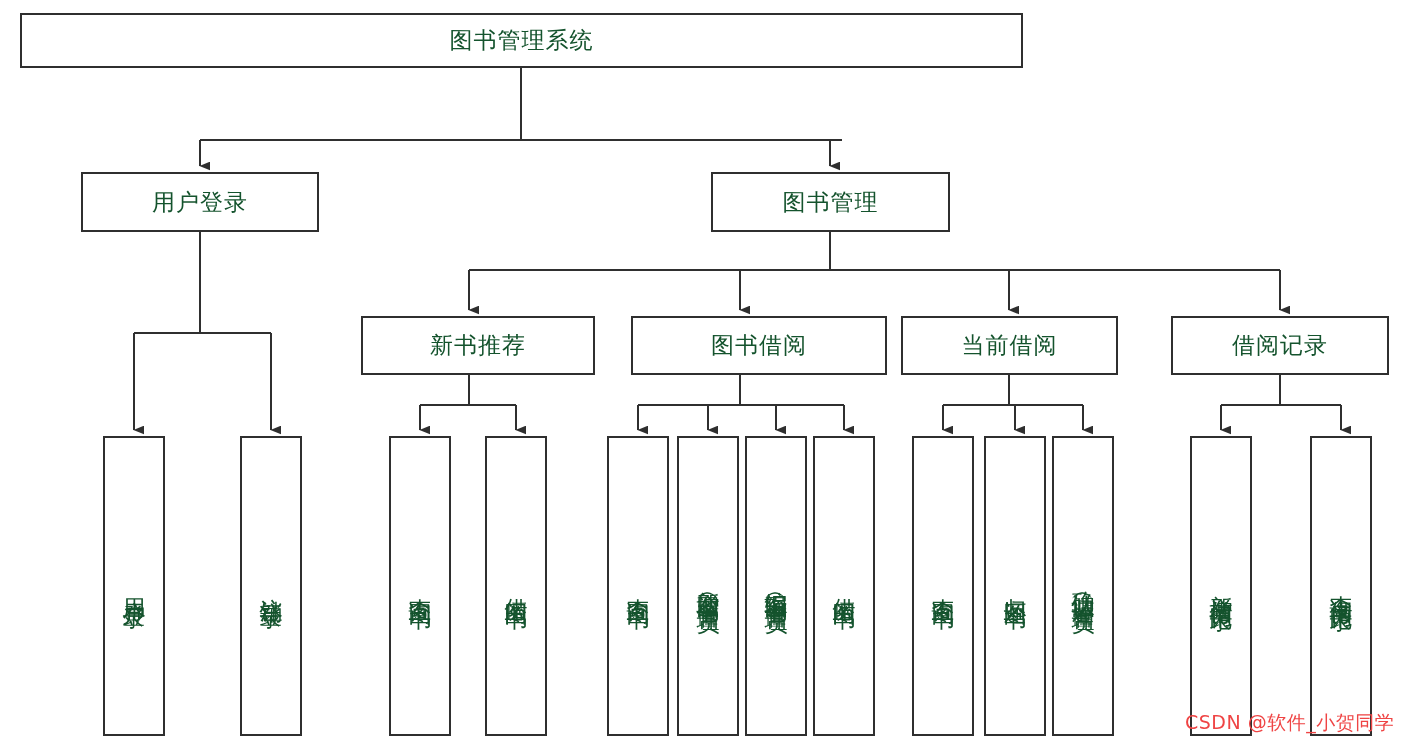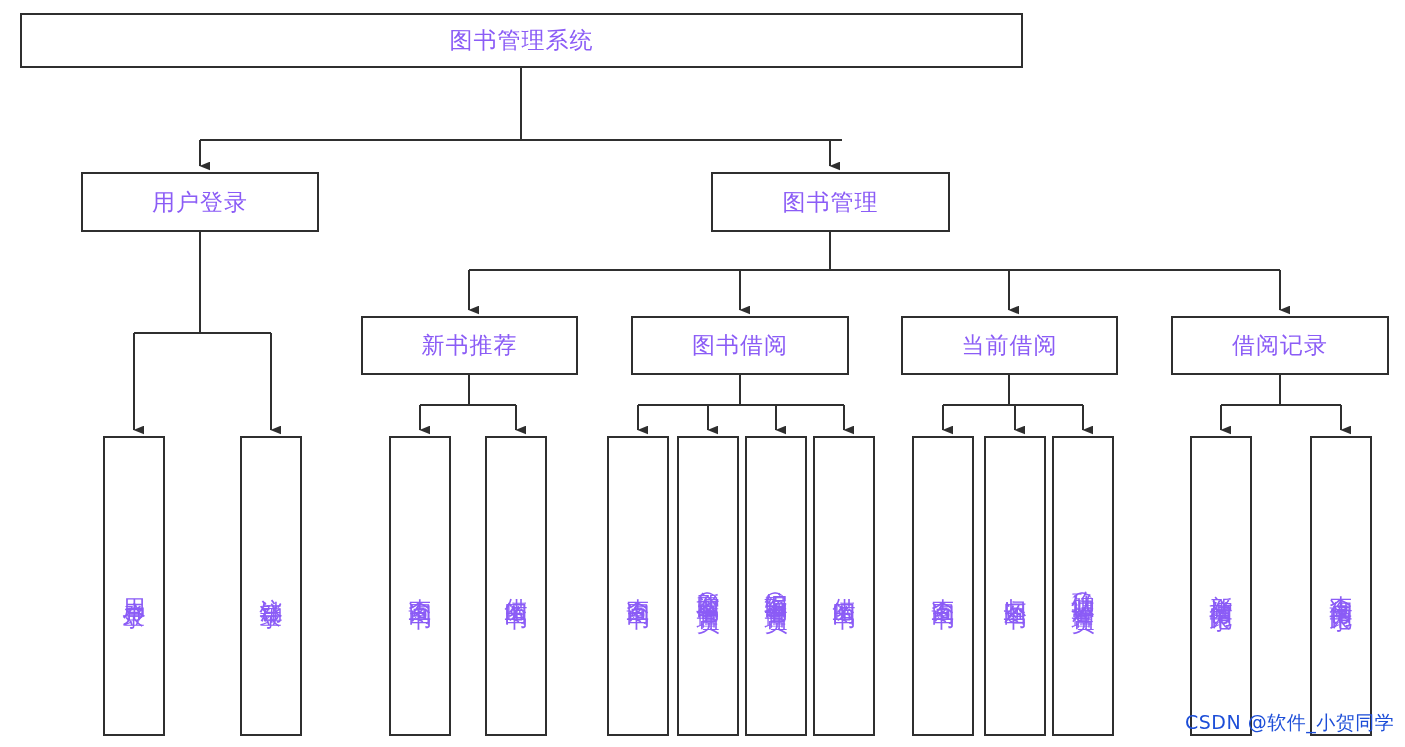--- a/index.html
+++ b/index.html
@@ -25,21 +25,21 @@
     height: 747px;
   }
   .node {
     position: absolute;
     box-sizing: border-box;
     border: 2px solid #2f2f2f;
     background: #ffffff;
     display: flex;
     align-items: center;
     justify-content: center;
-    color: #8b5cf6;
+    color: #14532d;
     z-index: 3;
   }
   .node.h {
     font-size: 23px;
     letter-spacing: 1px;
   }
   .node.v {
     font-size: 23px;
     writing-mode: vertical-rl;
     text-orientation: upright;
@@ -51,21 +51,21 @@
   .node.v span {
     writing-mode: vertical-rl;
     text-orientation: upright;
     display: block;
   }
   .watermark {
     position: absolute;
     left: 1185px;
     top: 710px;
     font-size: 19px;
-    color: #1d4ed8;
+    color: #ef4444;
     white-space: nowrap;
     z-index: 6;
     letter-spacing: 0.5px;
   }
 </style>
 </head>
 <body>
 
 <div id="canvas">
 
@@ -123,24 +123,24 @@
     <span>图书管理系统</span>
   </div>
 
   <div class="node h" style="left:81px;top:172px;width:238px;height:60px;">
     <span>用户登录</span>
   </div>
   <div class="node h" style="left:711px;top:172px;width:239px;height:60px;">
     <span>图书管理</span>
   </div>
 
-  <div class="node h" style="left:361px;top:316px;width:217px;height:59px;">
+  <div class="node h" style="left:361px;top:316px;width:234px;height:59px;">
     <span>新书推荐</span>
   </div>
-  <div class="node h" style="left:631px;top:316px;width:218px;height:59px;">
+  <div class="node h" style="left:631px;top:316px;width:256px;height:59px;">
     <span>图书借阅</span>
   </div>
   <div class="node h" style="left:901px;top:316px;width:217px;height:59px;">
     <span>当前借阅</span>
   </div>
   <div class="node h" style="left:1171px;top:316px;width:218px;height:59px;font-family:Liberation Serif, serif;">
     <span>借阅记录</span>
   </div>
 
   <div class="node v" style="left:103px;top:436px;width:62px;height:300px;">

